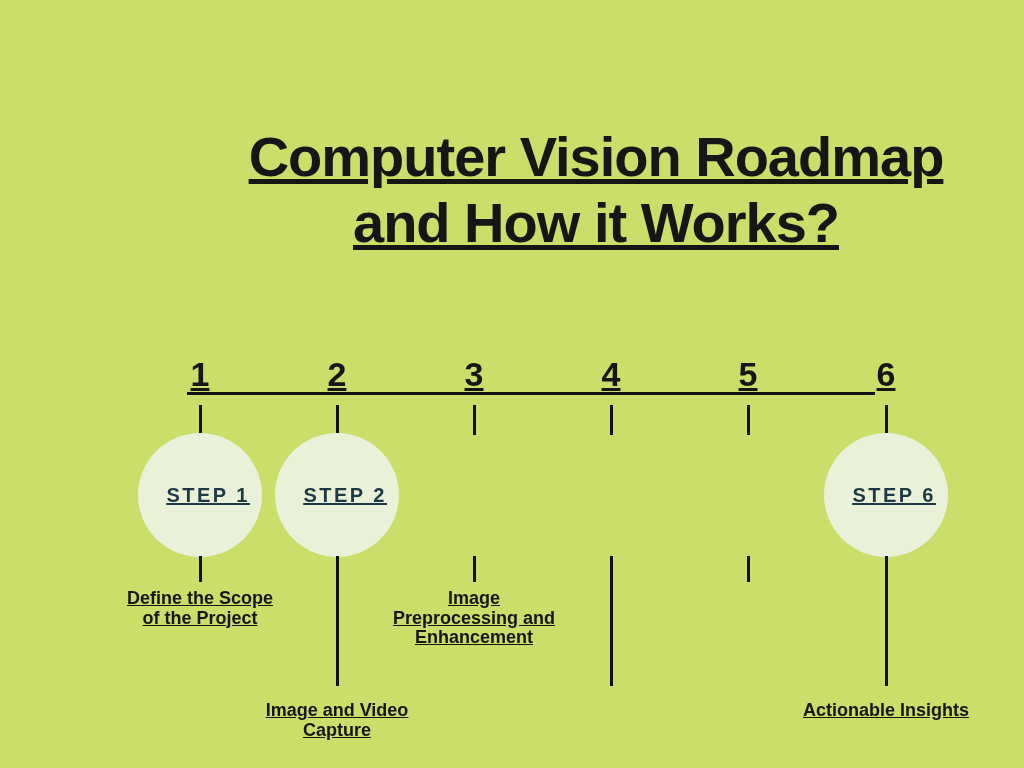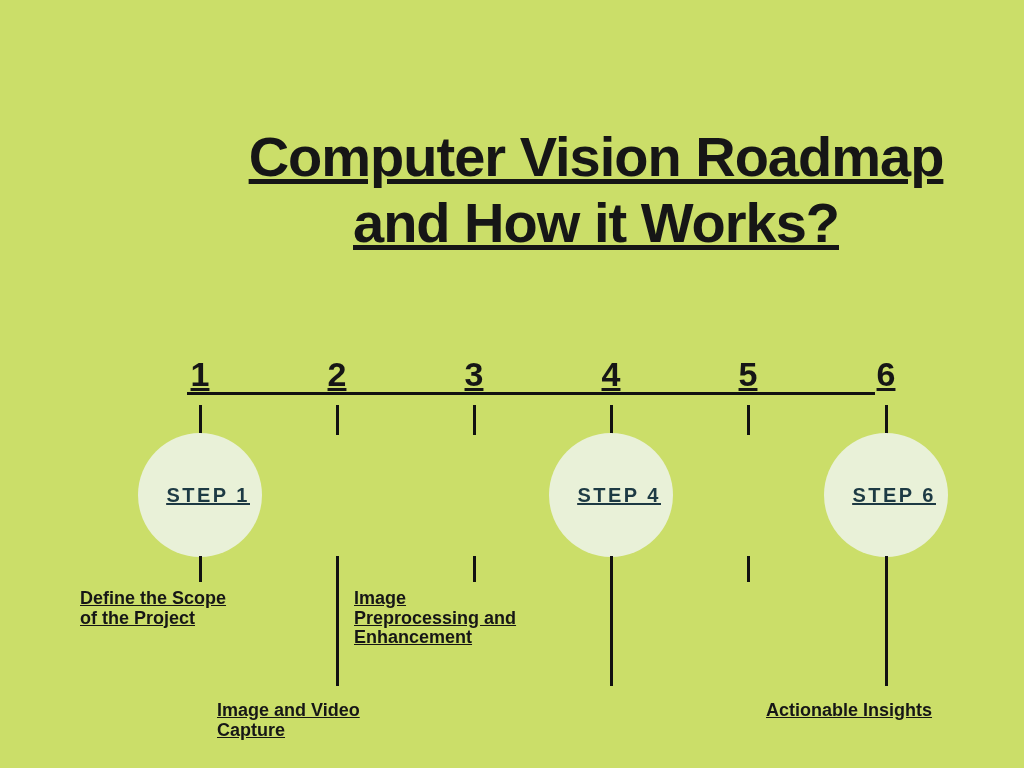--- a/index.html
+++ b/index.html
@@ -98,21 +98,21 @@
     width: 3px;
     background: var(--line);
   }
   .step-1 .connector, .step-3 .connector, .step-5 .connector { height: 26px; }
   .step-2 .connector, .step-4 .connector, .step-6 .connector { height: 130px; }
 
   .desc {
     position: absolute;
     left: -10px;
     width: 240px;
-    text-align: left;
+    text-align: center;
     font-size: 18px;
     font-weight: bold;
     line-height: 19.5px;
     color: var(--ink);
     white-space: pre-line;
   }
   .step-1 .desc, .step-3 .desc, .step-5 .desc { top: 541px; }
   .step-2 .desc, .step-4 .desc, .step-6 .desc { top: 653px; }
 </style>
 </head>
@@ -130,40 +130,40 @@
     <span>STEP 1</span>
   </div>
   <div class="connector"></div>
   <div class="desc">Define the Scope
 of the Project</div>
 </div>
 
 <div class="step step-2">
   <div class="num">2</div>
   <div class="tick"></div>
+  <div class="circle">
+    <span>STEP 2</span>
+  </div>
   <div class="connector"></div>
   <div class="desc">Image and Video
 Capture</div>
 </div>
 
 <div class="step step-3">
   <div class="num">3</div>
   <div class="tick"></div>
   <div class="connector"></div>
   <div class="desc">Image
 Preprocessing and
 Enhancement</div>
 </div>
 
 <div class="step step-4">
   <div class="num">4</div>
   <div class="tick"></div>
-  <div class="circle">
-    <span>STEP 4</span>
-  </div>
   <div class="connector"></div>
 </div>
 
 <div class="step step-5">
   <div class="num">5</div>
   <div class="tick"></div>
   <div class="connector"></div>
 </div>
 
 <div class="step step-6">

